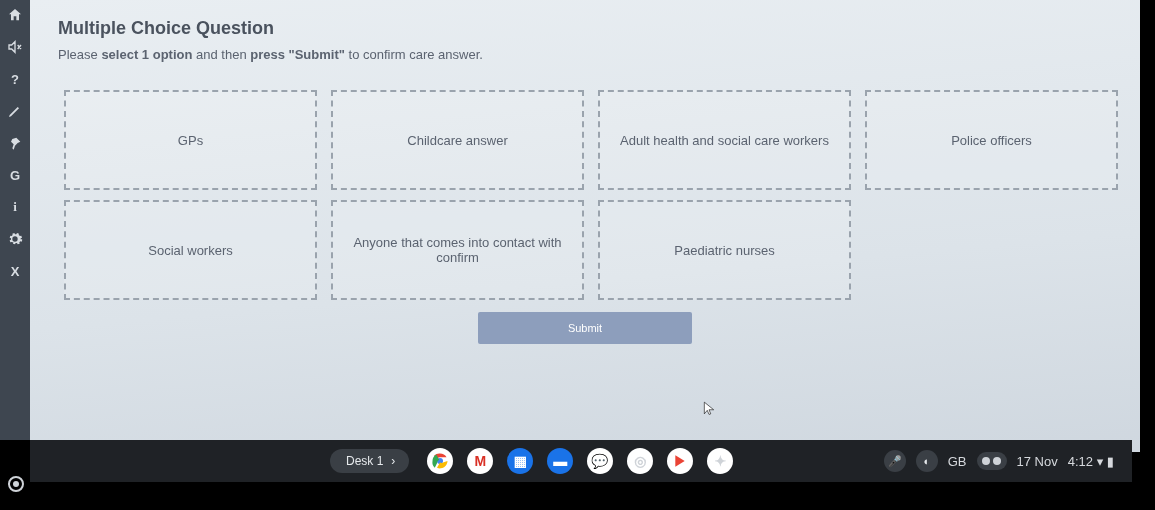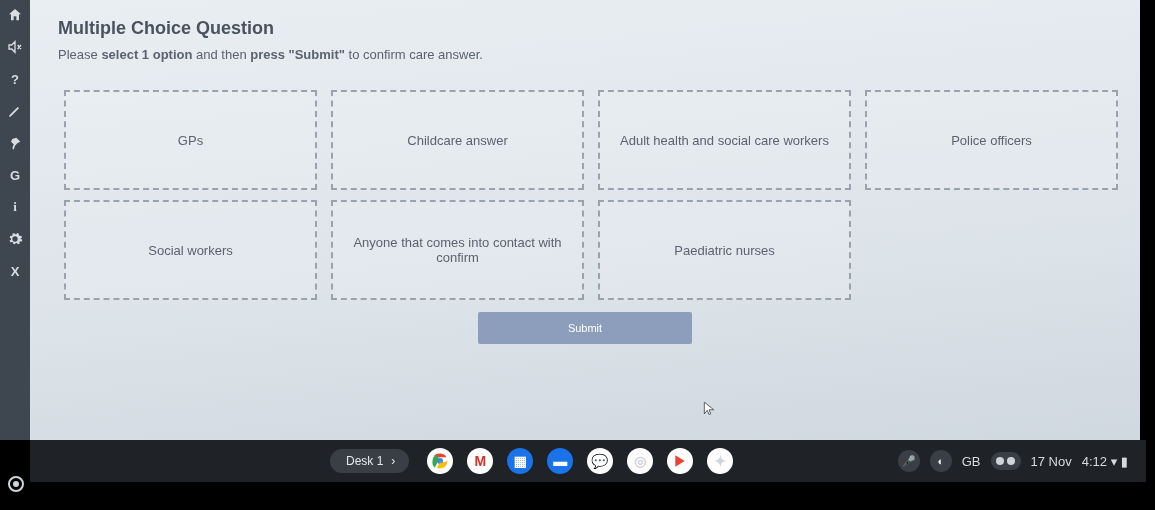--- a/index.html
+++ b/index.html
@@ -61,21 +61,21 @@
   }
 
   
   .cursor {
     position:absolute; left: 672px; top: 398px;
     width:14px; height:20px; pointer-events:none;
   }
 
   
   .shelf {
-    position:absolute; left:30px; right:9px; bottom:28px; height:42px;
+    position:absolute; left:30px; right:23px; bottom:28px; height:42px;
     background:#1f2226;
     display:flex; align-items:center;
     color:#cfd3d8; font-size:12px;
   }
   .shelf-left { display:flex; align-items:center; gap:8px; padding-left:300px; }
   .desk-pill {
     background:#3a3f45; border-radius:16px; padding:5px 14px 5px 16px;
     display:flex; align-items:center; gap:8px; cursor:pointer; color:#e6e9ec;
   }
   .shelf-center { display:flex; align-items:center; gap:14px; margin-left:18px; }

